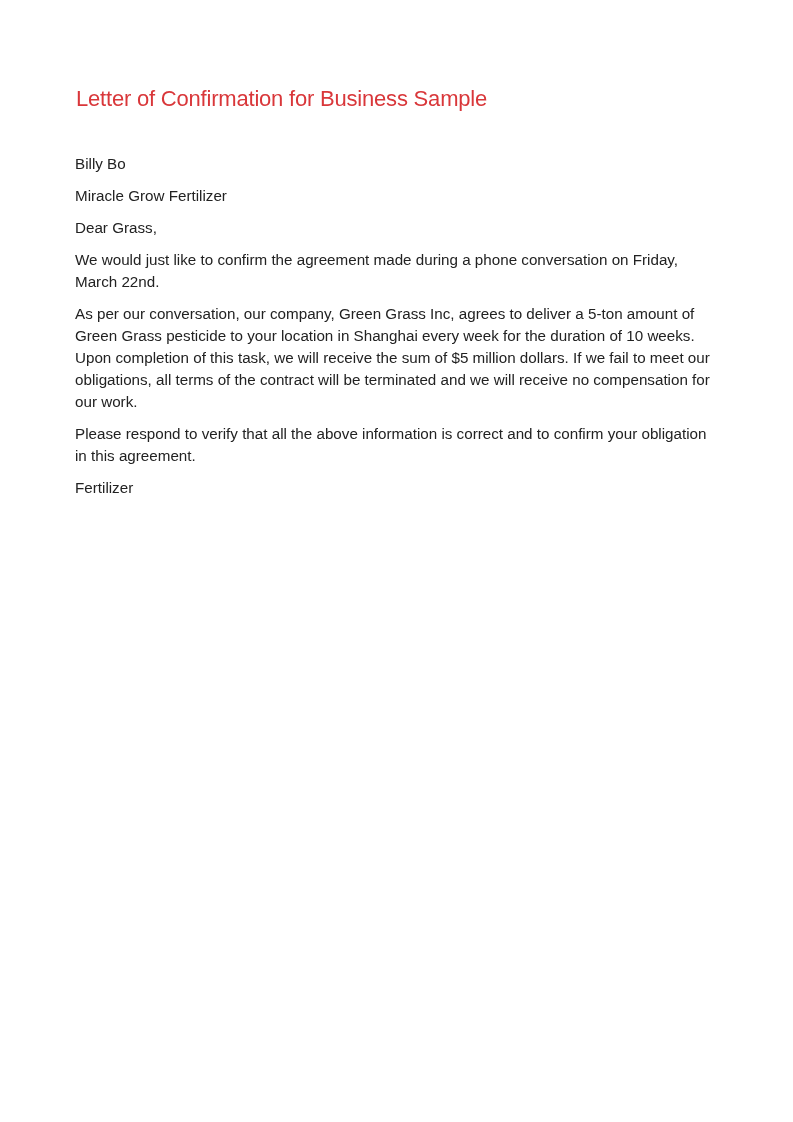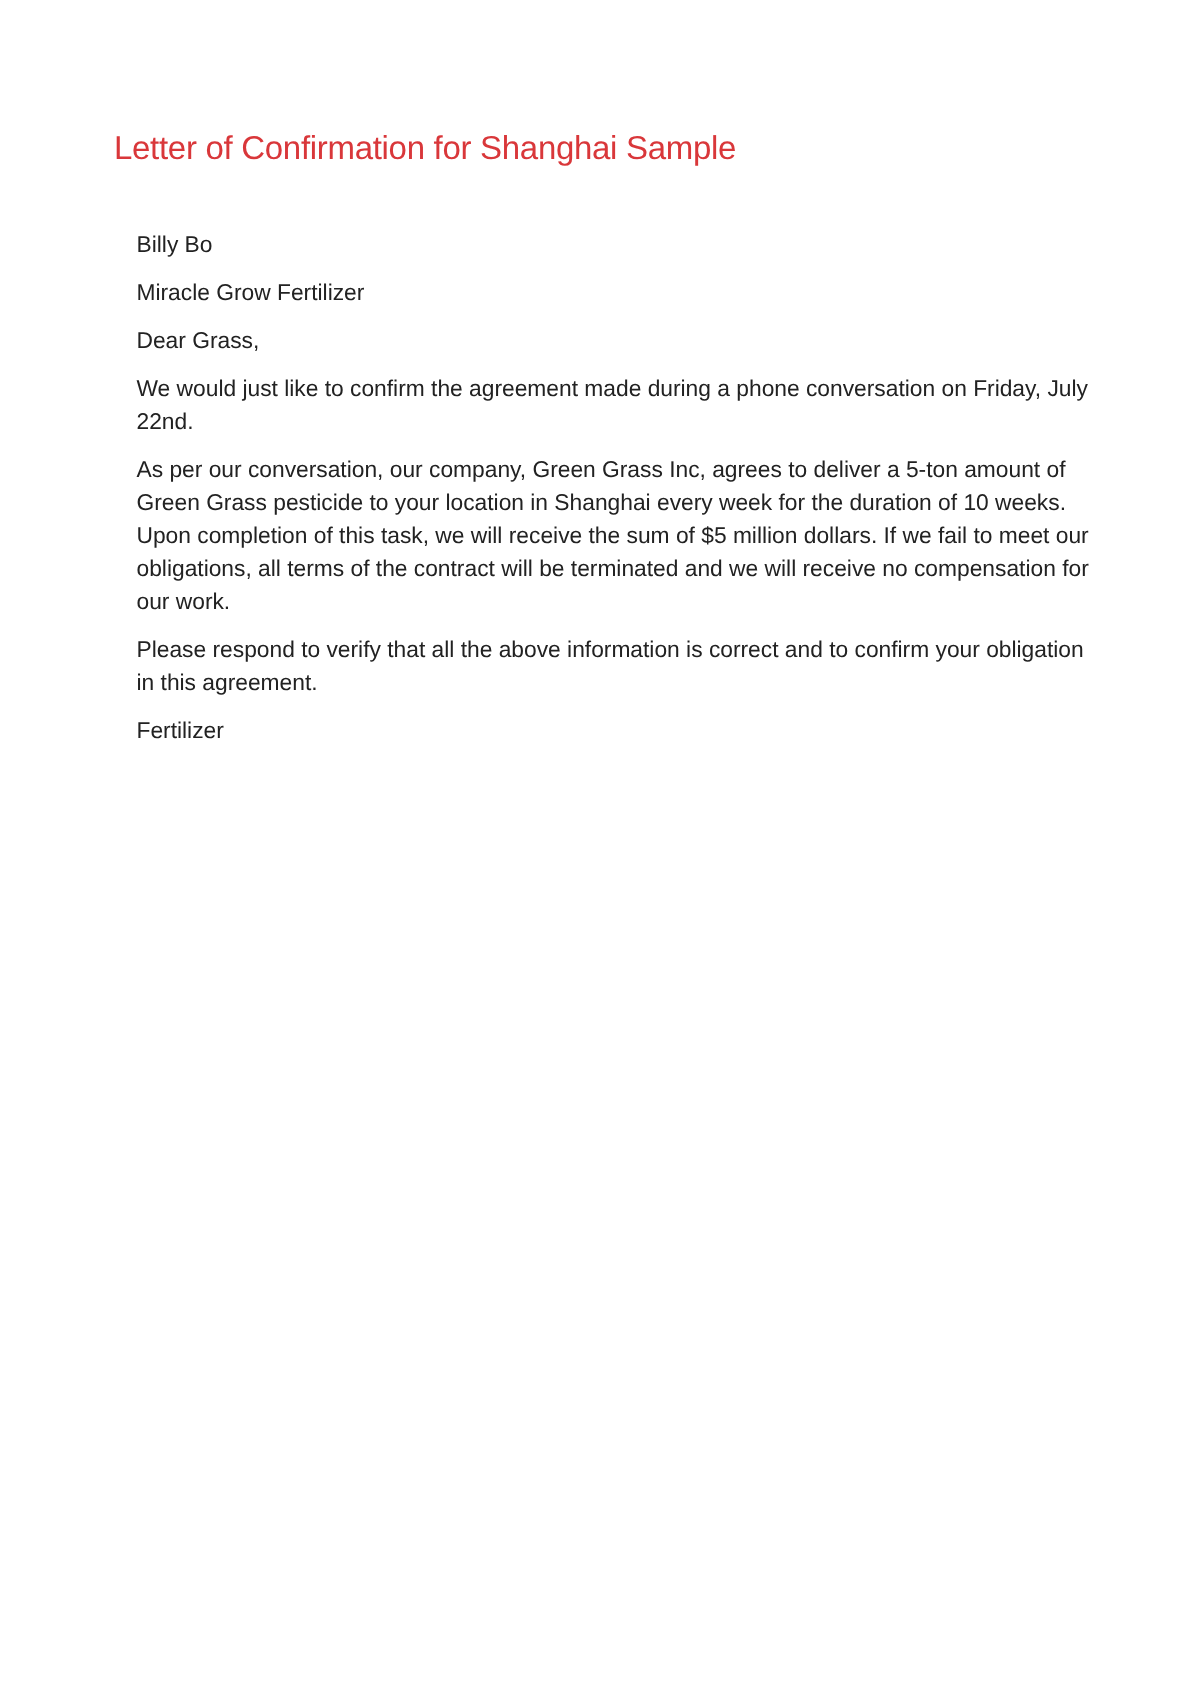--- a/index.html
+++ b/index.html
@@ -7,32 +7,32 @@
     .page {
       position: absolute; left: 0; top: 0; width: 793px; height: 1122px; background: #fff;
       font-family: "Liberation Sans", sans-serif; color: #222;
     }
     .title {
       position: absolute; left: 76px; top: 86px;
       font-size: 22px; color: #d9373a; font-weight: normal; margin: 0;
       letter-spacing: -0.2px;
     }
     .content {
-      position: absolute; left: 91px; top: 153px; width: 640px;
+      position: absolute; left: 75px; top: 153px; width: 640px;
       font-size: 15.2px; line-height: 22px; color: #222;
     }
     .content p { margin: 0 0 10px 0; }
   </style>
 </head>
 <body>
 
 <div class="page">
-  <h1 class="title">Letter of Confirmation for Shanghai Sample</h1>
+  <h1 class="title">Letter of Confirmation for Business Sample</h1>
   <div class="content">
     <p>Billy Bo</p>
     <p>Miracle Grow Fertilizer</p>
     <p>Dear Grass,</p>
-    <p>We would just like to confirm the agreement made during a phone conversation on Friday, July 22nd.</p>
+    <p>We would just like to confirm the agreement made during a phone conversation on Friday, March 22nd.</p>
     <p>As per our conversation, our company, Green Grass Inc, agrees to deliver a 5-ton amount of Green Grass pesticide to your location in Shanghai every week for the duration of 10 weeks. Upon completion of this task, we will receive the sum of $5 million dollars. If we fail to meet our obligations, all terms of the contract will be terminated and we will receive no compensation for our work.</p>
     <p>Please respond to verify that all the above information is correct and to confirm your obligation in this agreement.</p>
     <p>Fertilizer</p>
   </div>
 </div>
 
 </body></html>

